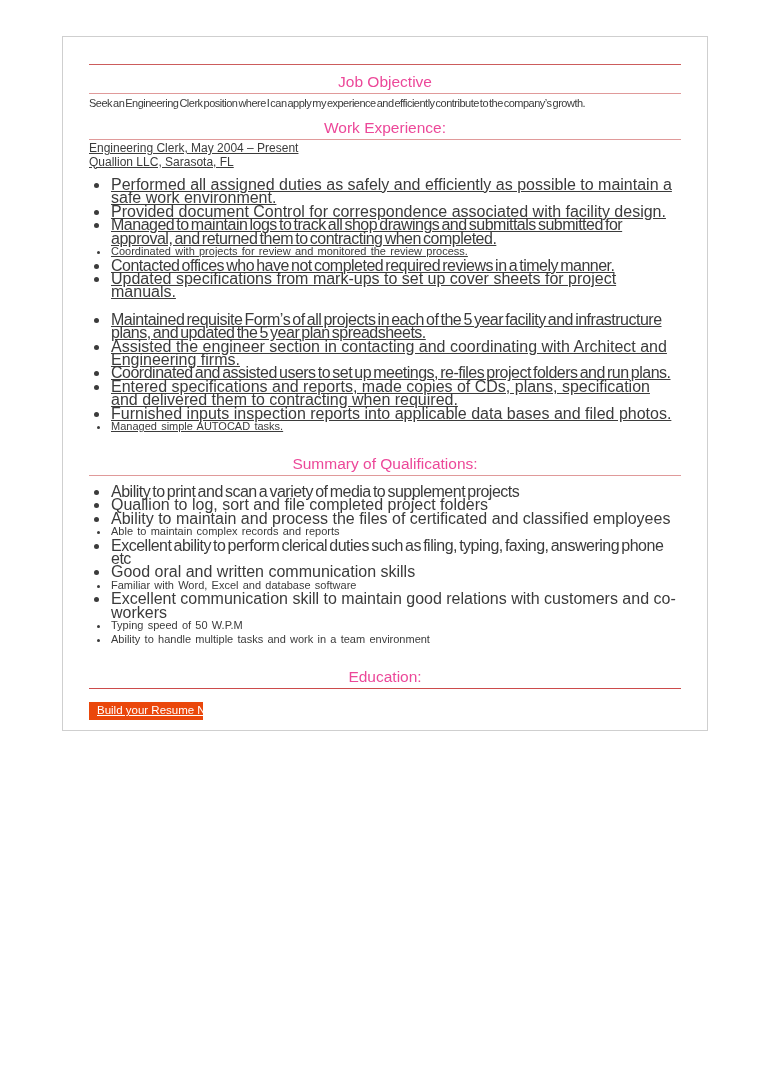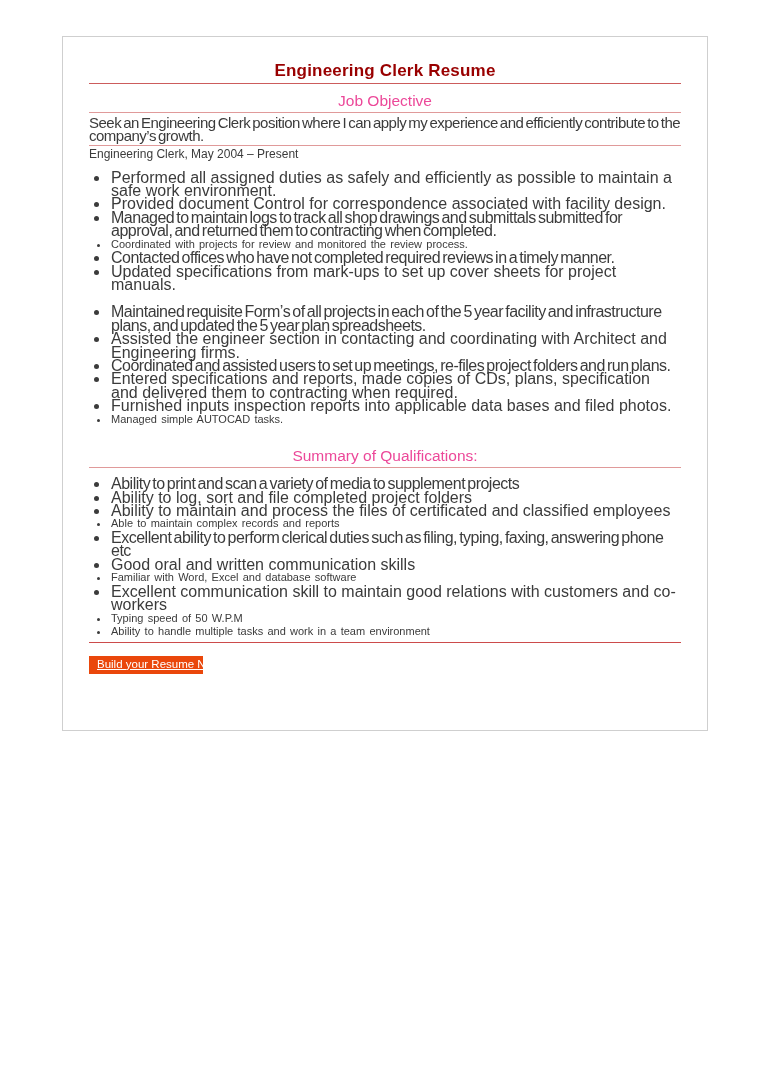--- a/index.html
+++ b/index.html
@@ -37,26 +37,26 @@
     font-size:15.5px; line-height:17px;
     font-weight:normal;
     margin-top:8px;
   }
   h2.heading-work { margin-top:9px; }
   h2.heading-quals { margin-top:21px; }
   h2.heading-education { margin-top:22px; }
 
   p.objective-text {
     margin-top:3px;
-    font-size:15px; line-height:13px;
+    font-size:11px; line-height:13px;
     color:#3b3b3b;
     letter-spacing:-0.5px; word-spacing:-1.6px;
   }
 
-  .job { margin-top:2px; }
+  .job { margin-top:2px;text-decoration:underline; }
   .job-second { margin-top:14px; }
   .job-line { font-size:12px; line-height:13.5px; color:#3b3b3b; }
 
   ul.bullets {
     margin-top:9px;
     padding-left:21px;
     list-style:disc outside;
   }
   ul.bullets-job2 { }
   ul.bullets li {
@@ -86,31 +86,32 @@
     cursor:pointer;
   }
 </style>
 </head>
 <body>
 
 <div class="canvas">
   <div class="page-card">
     <div class="content">
 
-      <h1 class="resume-title">Engineering Clerk Resume</h1>
       <div class="rule rule-title"></div>
 
       <h2 class="section-heading">Job Objective</h2>
       <div class="rule"></div>
       <p class="objective-text">Seek an Engineering Clerk position where I can apply my experience and efficiently contribute to the company’s growth.</p>
 
+      <h2 class="section-heading heading-work">Work Experience:</h2>
       <div class="rule"></div>
 
       <div class="job">
         <div class="job-line">Engineering Clerk, May 2004 – Present</div>
+        <div class="job-line">Quallion LLC, Sarasota, FL</div>
         <ul class="bullets">
 
             <li class="normal">Performed all assigned duties as safely and efficiently as possible to maintain a safe work environment.</li>
 
             <li class="normal">Provided document Control for correspondence associated with facility design.</li>
 
             <li class="tight">Managed to maintain logs to track all shop drawings and submittals submitted for approval, and returned them to contracting when completed.</li>
 
             <li class="wide">Coordinated with projects for review and monitored the review process.</li>
 
@@ -136,38 +137,39 @@
             <li class="wide">Managed simple AUTOCAD tasks.</li>
           </ul>
       </div>
 
       <h2 class="section-heading heading-quals">Summary of Qualifications:</h2>
       <div class="rule"></div>
       <ul class="bullets">
 
           <li class="tight">Ability to print and scan a variety of media to supplement projects</li>
 
-          <li class="normal">Ability to log, sort and file completed project folders</li>
+          <li class="normal">Quallion to log, sort and file completed project folders</li>
 
           <li class="normal">Ability to maintain and process the files of certificated and classified employees</li>
 
           <li class="wide">Able to maintain complex records and reports</li>
 
           <li class="tight">Excellent ability to perform clerical duties such as filing, typing, faxing, answering phone etc</li>
 
           <li class="normal">Good oral and written communication skills</li>
 
           <li class="wide">Familiar with Word, Excel and database software</li>
 
           <li class="normal">Excellent communication skill to maintain good relations with customers and co-workers</li>
 
           <li class="wide">Typing speed of 50 W.P.M</li>
 
           <li class="wide">Ability to handle multiple tasks and work in a team environment</li>
         </ul>
 
+      <h2 class="section-heading heading-education">Education:</h2>
       <div class="rule rule-education"></div>
 
       <a class="cta-button">Build your Resume Now</a>
 
     </div>
   </div>
 </div>
 
 </body></html>

